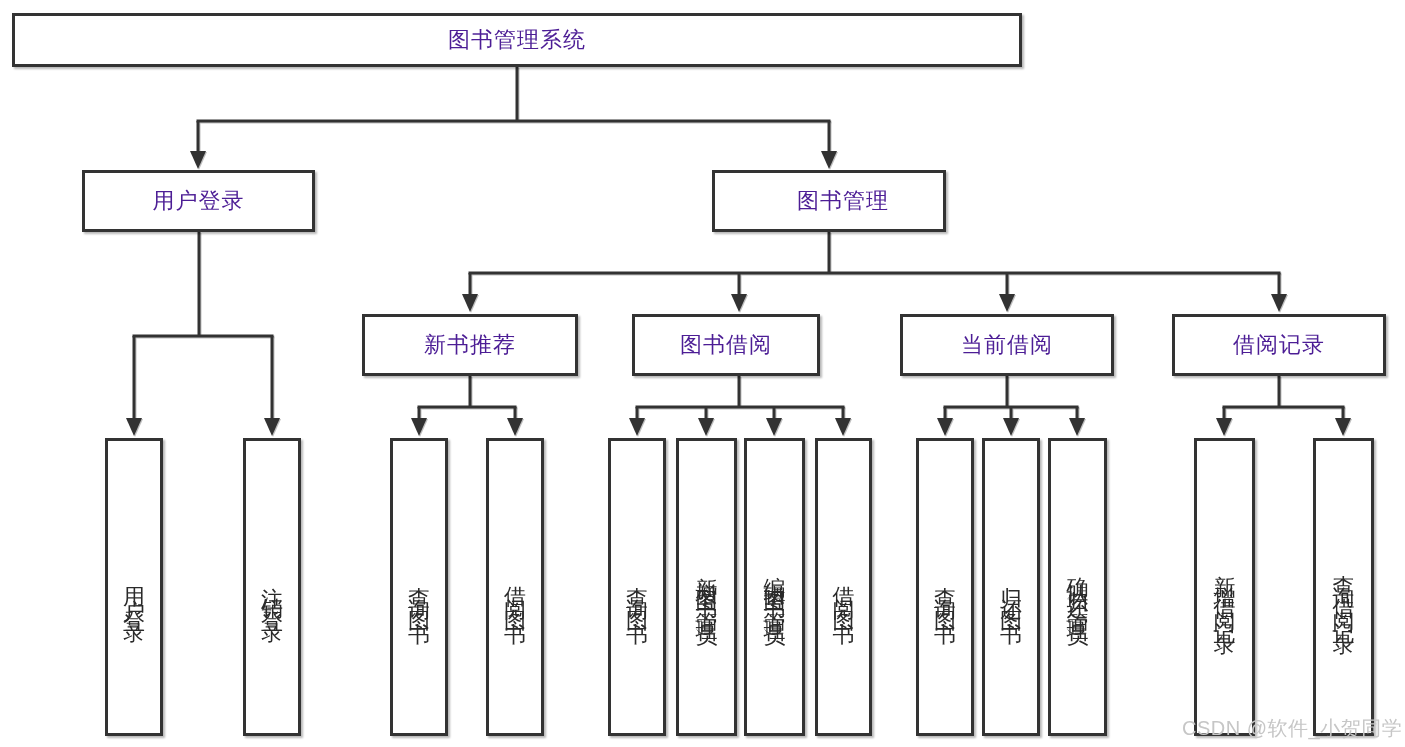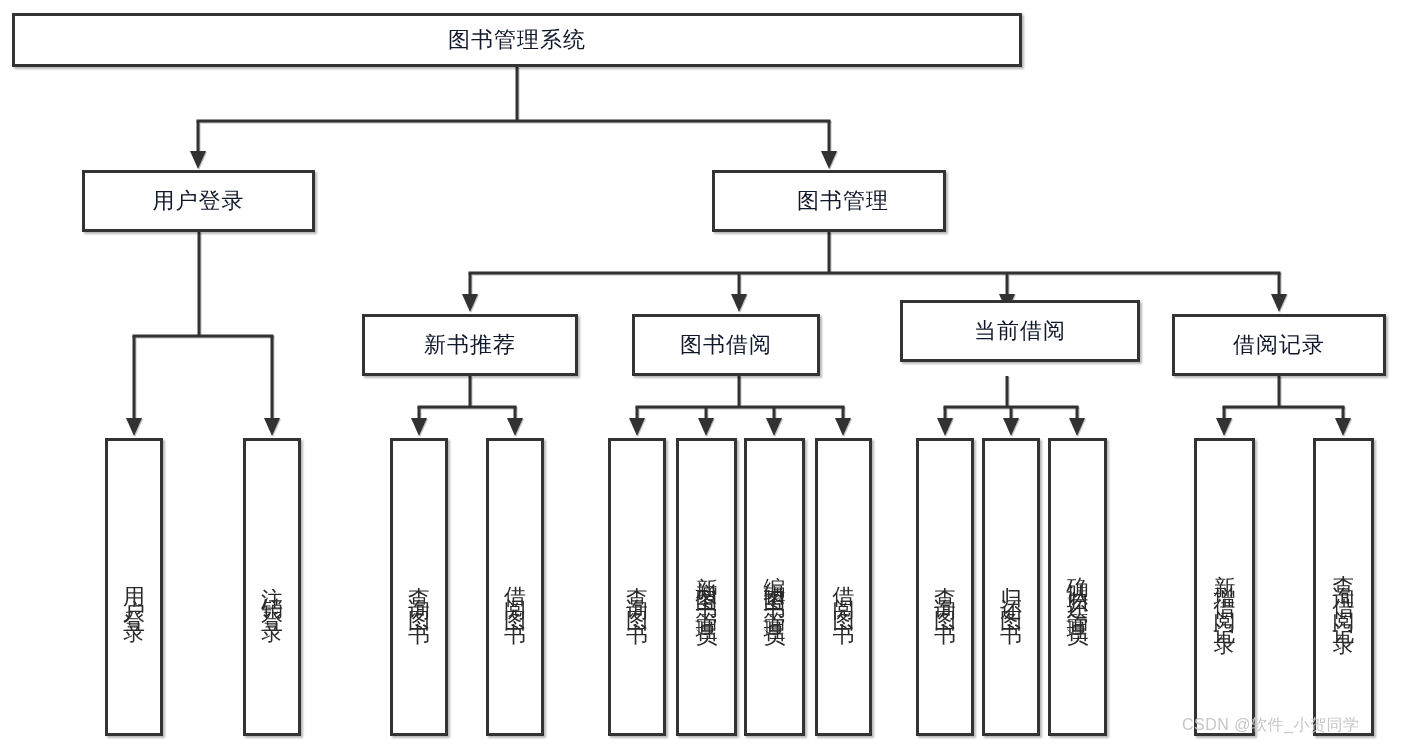--- a/index.html
+++ b/index.html
@@ -21,40 +21,40 @@
     display: flex;
     align-items: center;
     justify-content: center;
     box-shadow: 1.5px 1.5px 2px rgba(0,0,0,0.28);
     z-index: 2;
   }
   .node.h span {
     font-size: 22px;
     letter-spacing: 1px;
     white-space: nowrap;
-    color: #0f172a;
+    color: #4c1d95;
   }
   .node.v .vtext {
     writing-mode: vertical-rl;
     text-orientation: mixed;
     font-size: 22px;
     letter-spacing: 12px;
     margin-bottom: -12px;
     color: #2a2a2a;
     white-space: nowrap;
   }
   .node.v.long .vtext {
     letter-spacing: 7px;
     margin-bottom: -7px;
   }
   .watermark {
     position: absolute;
     left: 1182px;
     top: 715px;
-    font-size: 16px;
+    font-size: 20px;
     letter-spacing: 0.5px;
     color: #c6c6c6;
     z-index: 5;
     white-space: nowrap;
   }
 </style>
 </head>
 <body>
 
 <div class="canvas">
@@ -152,21 +152,21 @@
   <div class="node h" style="left:712px; top:170px; width:234px; height:62px;padding-left:28px;">
     <span>图书管理</span>
   </div>
 
   <div class="node h" style="left:362px; top:314px; width:216px; height:62px;">
     <span>新书推荐</span>
   </div>
   <div class="node h" style="left:632px; top:314px; width:188px; height:62px;">
     <span>图书借阅</span>
   </div>
-  <div class="node h" style="left:900px; top:300px; width:240px; height:62px;">
+  <div class="node h" style="left:900px; top:314px; width:214px; height:62px;">
     <span>当前借阅</span>
   </div>
   <div class="node h" style="left:1172px; top:314px; width:214px; height:62px;justify-content:center;">
     <span>借阅记录</span>
   </div>
 
   <div class="node v" style="left:105px; top:438px; width:58px; height:298px;">
     <span class="vtext">用户登录</span>
   </div>
   <div class="node v" style="left:243px; top:438px; width:58px; height:298px;">

